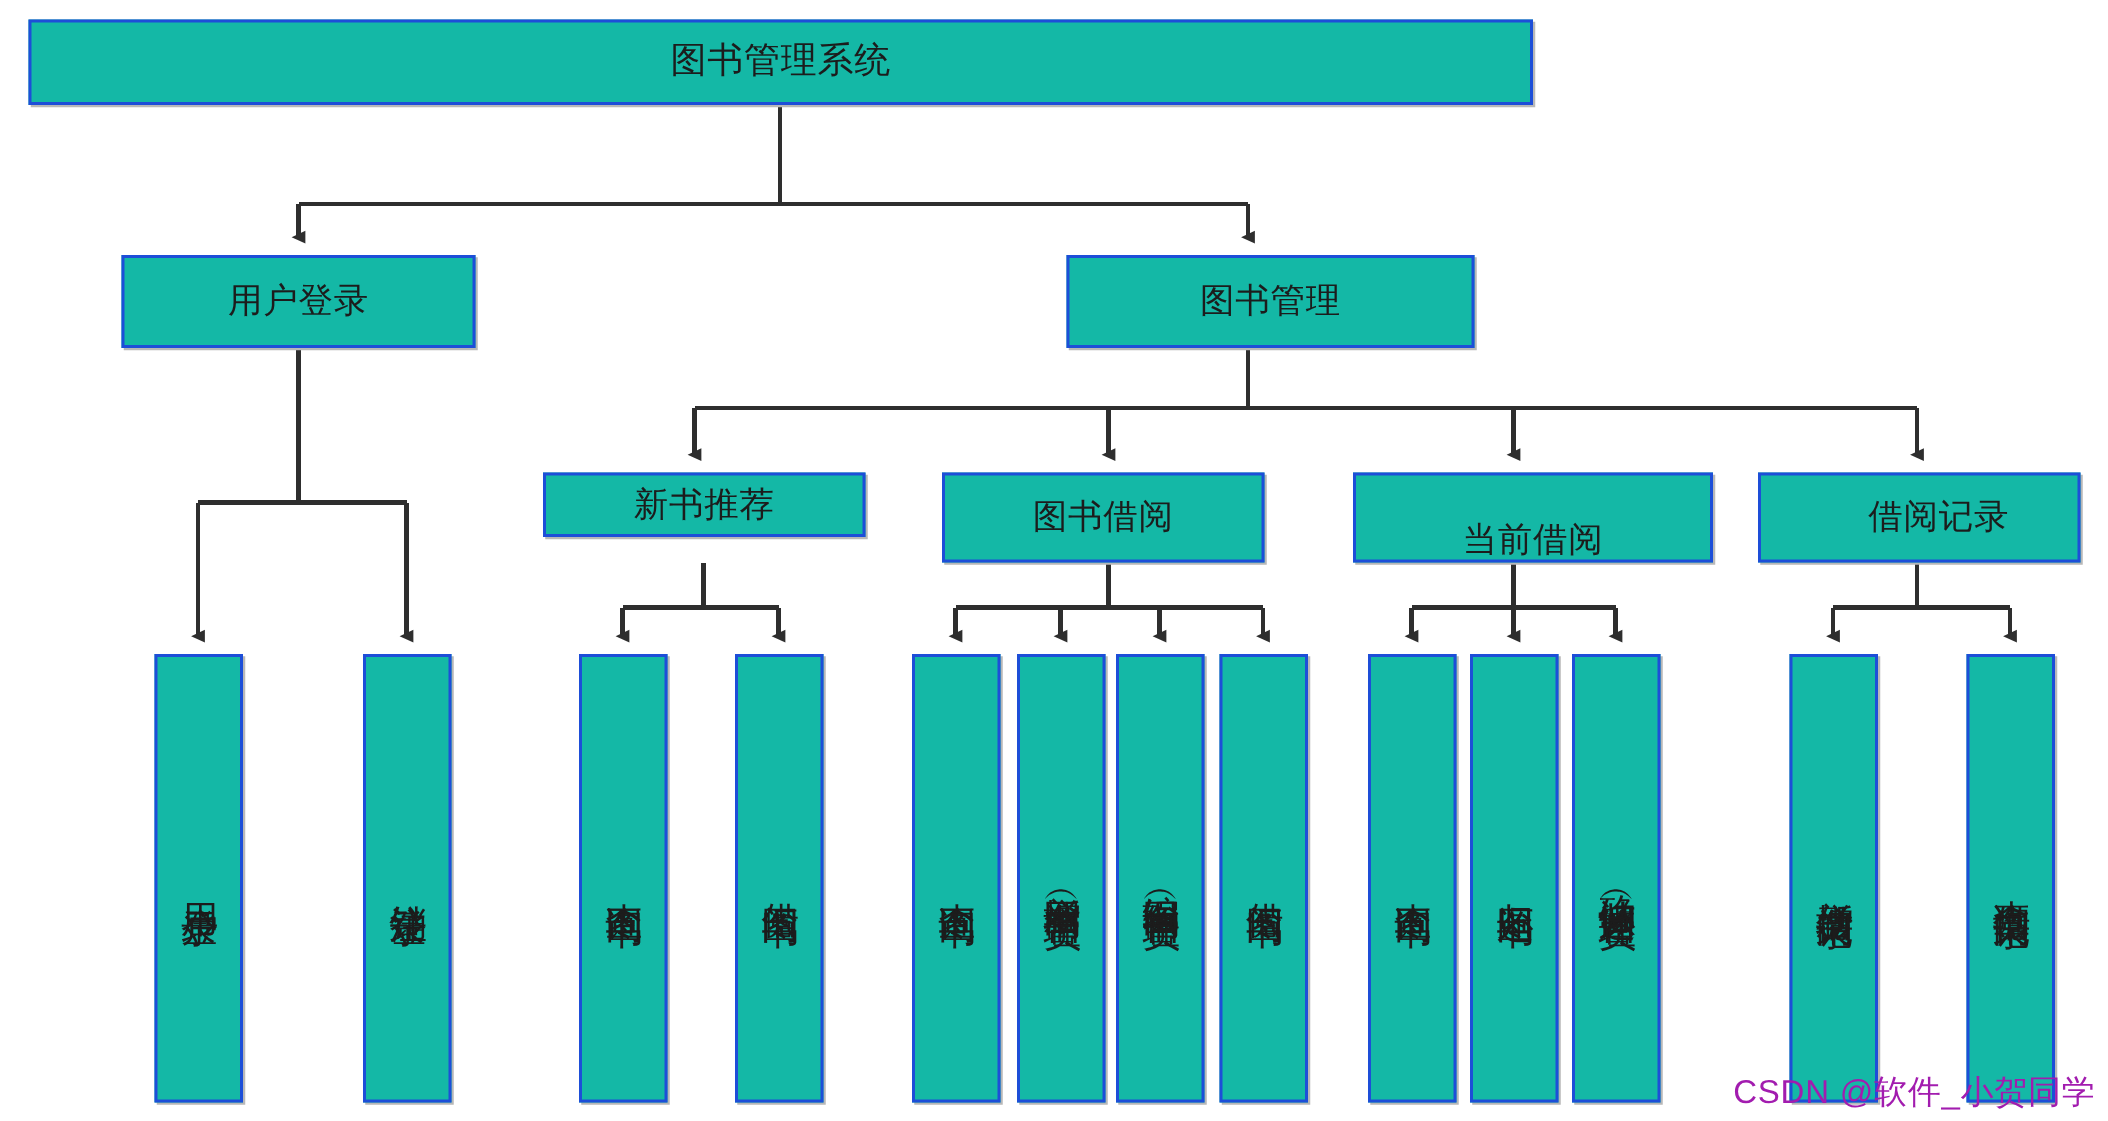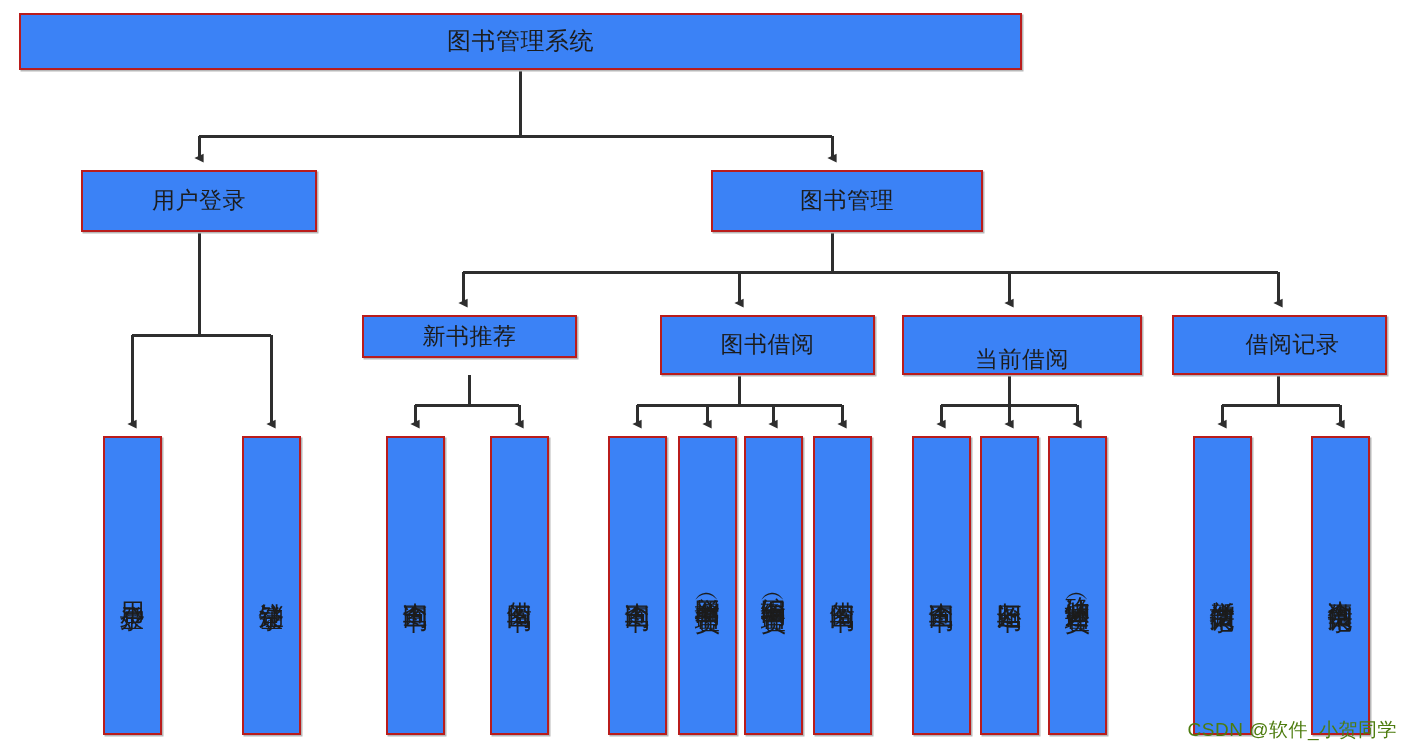--- a/index.html
+++ b/index.html
@@ -22,22 +22,22 @@
   svg.edges {
     position: absolute;
     left: 0;
     top: 0;
     width: 1405px;
     height: 747px;
   }
   .node {
     position: absolute;
     box-sizing: border-box;
-    border: 2px solid #b91c1c;
-    background: #3b82f6;
+    border: 2px solid #1d4ed8;
+    background: #14b8a6;
     display: flex;
     align-items: center;
     justify-content: center;
     box-shadow: 1.5px 1.5px 0 0 #b8b8b8;
   }
   .node .label {
     color: #1c1c1c;
     text-align: center;
     line-height: 1.12;
     letter-spacing: 0.5px;
@@ -58,22 +58,22 @@
     text-orientation: upright;
     font-size: 25px;
     line-height: 1.05;
     letter-spacing: 2px;
     white-space: nowrap;
   }
   .watermark {
     position: absolute;
     right: 8px;
     bottom: 4px;
-    font-size: 19px;
-    color: #4d7c0f;
+    font-size: 22px;
+    color: #a21caf;
     white-space: nowrap;
     letter-spacing: 0.5px;
     pointer-events: none;
   }
 </style>
 </head>
 <body>
 
 <div id="diagram-root">
 
@@ -135,21 +135,21 @@
   <div class="node horizontal" style="left:81px; top:170px; width:236px; height:62px;">
     <span class="label">用户登录</span>
   </div>
   <div class="node horizontal" style="left:711px; top:170px; width:272px; height:62px;">
     <span class="label">图书管理</span>
   </div>
 
   <div class="node horizontal" style="left:362px; top:315px; width:215px; height:43px;">
     <span class="label">新书推荐</span>
   </div>
-  <div class="node horizontal" style="left:660px; top:315px; width:215px; height:60px;">
+  <div class="node horizontal" style="left:628px; top:315px; width:215px; height:60px;">
     <span class="label">图书借阅</span>
   </div>
   <div class="node horizontal" style="left:902px; top:315px; width:240px; height:60px;align-items:flex-end;">
     <span class="label">当前借阅</span>
   </div>
   <div class="node horizontal" style="left:1172px; top:315px; width:215px; height:60px;padding-left:26px;">
     <span class="label">借阅记录</span>
   </div>
 
   <div class="node vertical" style="left:103px; top:436px; width:59px; height:299px;">

